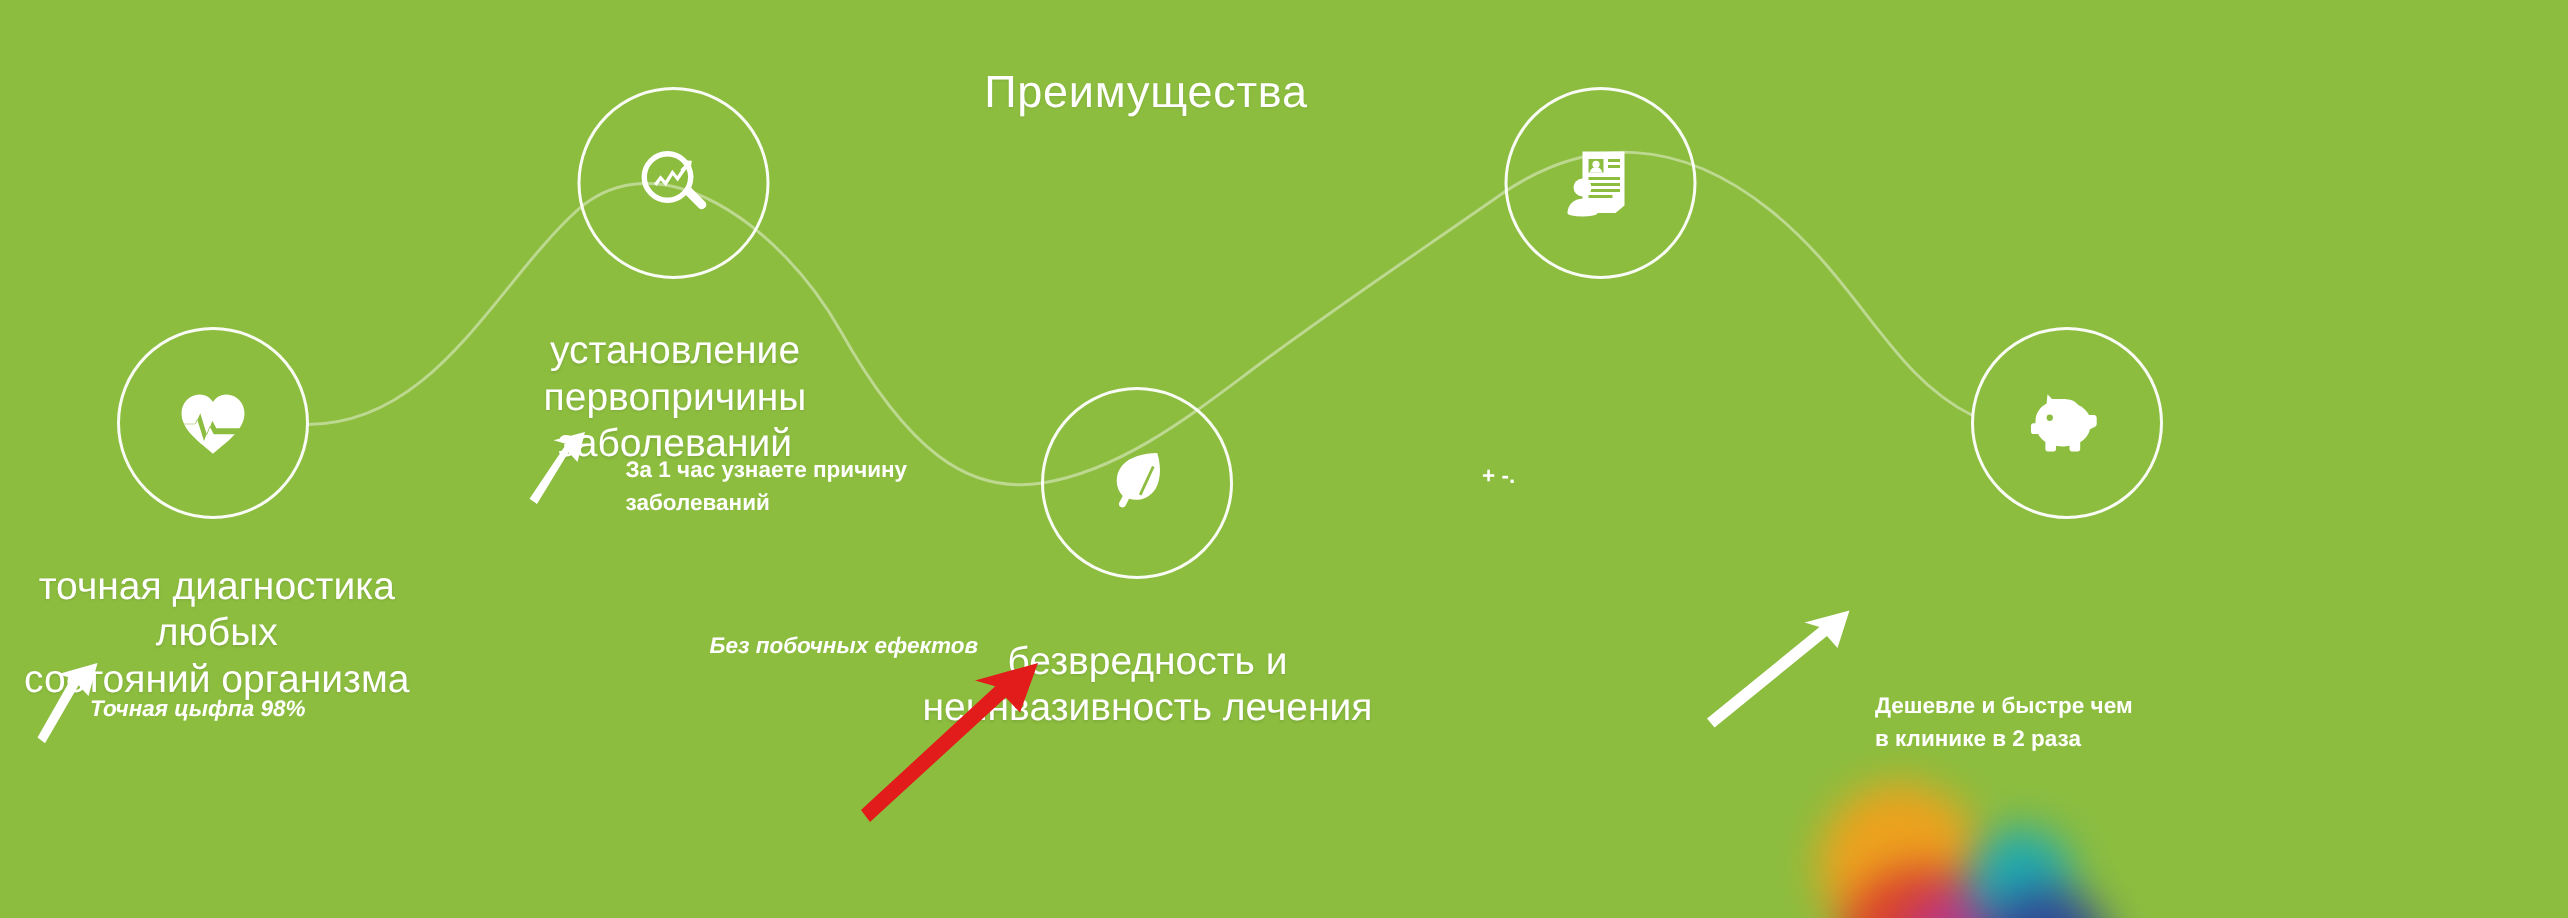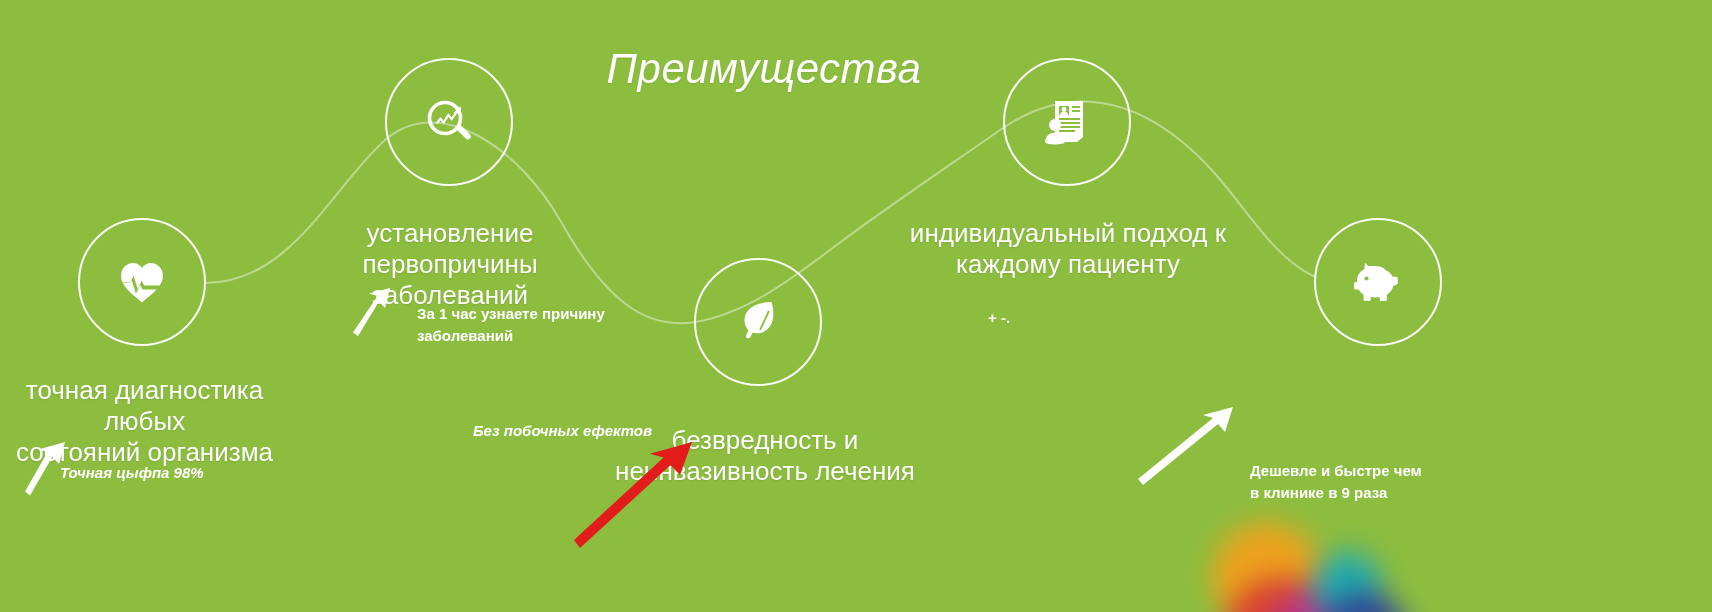--- a/index.html
+++ b/index.html
@@ -9,23 +9,22 @@
     background:#8cbd3f;
   }
   #stage{position:relative;width:1712px;height:612px;background:#8cbd3f;overflow:hidden;}
 
   
   .wave{position:absolute;left:0;top:0;width:1712px;height:612px;pointer-events:none;}
 
   
   .title{
     position:absolute;left:0;top:45px;width:1528px;text-align:center;
-    color:#ffffff;font-size:42px;font-weight:300;letter-spacing:.5px;
+    color:#ffffff;font-size:30px;font-weight:300;letter-spacing:.5px;
     text-shadow:0 1px 2px rgba(0,0,0,.08);
-    font-style:italic;
   }
 
   
   .circle{
     position:absolute;border:2px solid rgba(255,255,255,.95);
     border-radius:50%;box-sizing:border-box;
     display:flex;align-items:center;justify-content:center;
   }
   .circle svg{display:block;}
 
@@ -115,22 +114,20 @@
         <path fill="#ffffff" d="M13 2h28v36l-6 5H13z"></path>
         <path fill="#8cbd3f" d="M17 7h10v9H17zM30 7h8v2h-8zM30 11h8v2h-8zM17 19h21v2H17zM17 23h21v2H17zM17 27h21v2H17zM17 31h16v2H17z"></path>
         <circle cx="22" cy="10.5" r="2.4" fill="#ffffff"></circle>
         <path fill="#ffffff" d="M18 16c0-2.2 1.8-3.5 4-3.5s4 1.3 4 3.5z"></path>
         <circle cx="13" cy="26" r="6" fill="#ffffff"></circle>
         <path fill="#ffffff" d="M3 43c0-5.5 4.5-9.5 10-9.5S23 37.5 23 43z"></path>
         <ellipse cx="13" cy="43" rx="10" ry="2.4" fill="#ffffff"></ellipse>
       </svg>
     </span>
   </div>
-  <div class="benefit" style="left:907px;top:218px;width:322px;white-space:pre-line;">индивидуальный подход к
-каждому пациенту</div>
 
   <div class="circle" style="left:1314px;top:218px;width:128px;height:128px;">
     <span>
       <svg width="48" height="40" viewBox="0 0 48 40">
         <path fill="#ffffff" d="M14 4l-3-3.2L10.4 7C6 9.3 3 13.6 3 18.6c0 .5 0 1 .1 1.5H1.6C.7 20.1 0 20.8 0 21.7v4.1c0 .9.7 1.6 1.6 1.6h3.1c1.1 2.1 2.8 3.9 4.9 5.2v4.8c0 .9.7 1.6 1.6 1.6h3.9c.9 0 1.6-.7 1.6-1.6v-2.3c1.5.3 3 .5 4.6.5 1.5 0 3-.2 4.4-.5v2.3c0 .9.7 1.6 1.6 1.6h3.9c.9 0 1.6-.7 1.6-1.6v-4.6c3.3-2 5.7-5.1 6.5-8.7l3.4-1.6c.7-.3 1.1-1 1.1-1.8v-4.2c0-1-.8-1.8-1.8-1.8h-3.3c-1.5-2.9-4-5.3-7.2-6.7C29.3 5 25.6 4 21.5 4z"></path>
         <circle cx="12.5" cy="16.5" r="2.1" fill="#8cbd3f"></circle>
         <path fill="#8cbd3f" d="M17 2.2c2.6-.8 5.6-.7 8 .4l-.8 1.8c-1.9-.9-4.3-1-6.5-.3z"></path>
       </svg>
     </span>
   </div>
@@ -151,21 +148,21 @@
   <svg class="arrow" style="left:572px;top:440px;" width="130" height="115" viewBox="0 0 130 115">
     <path fill="#e21b1b" d="M120 2l-12 33-9.5-10L8 108 2 100l89.5-82.5-13.5-3.8z"></path>
   </svg>
 
   <div class="anno" style="left:988px;top:307px;">+ -.</div>
 
   <svg class="arrow" style="left:1135px;top:405px;" width="105" height="85" viewBox="0 0 105 85">
     <path fill="#ffffff" d="M98 2l-8 25-7-8L8 80 3 74 78 13l-10-3z"></path>
   </svg>
   <div class="anno" style="left:1250px;top:460px;width:240px;">Дешевле и быстре чем
-в клинике в 9 раза</div>
+в клинике в 2 раза</div>
 
   <div class="artifact">
     <div class="blob b-orange"></div>
     <div class="blob b-red"></div>
     <div class="blob b-magenta"></div>
     <div class="blob b-teal"></div>
     <div class="blob b-blue"></div>
 
   </div>
 

